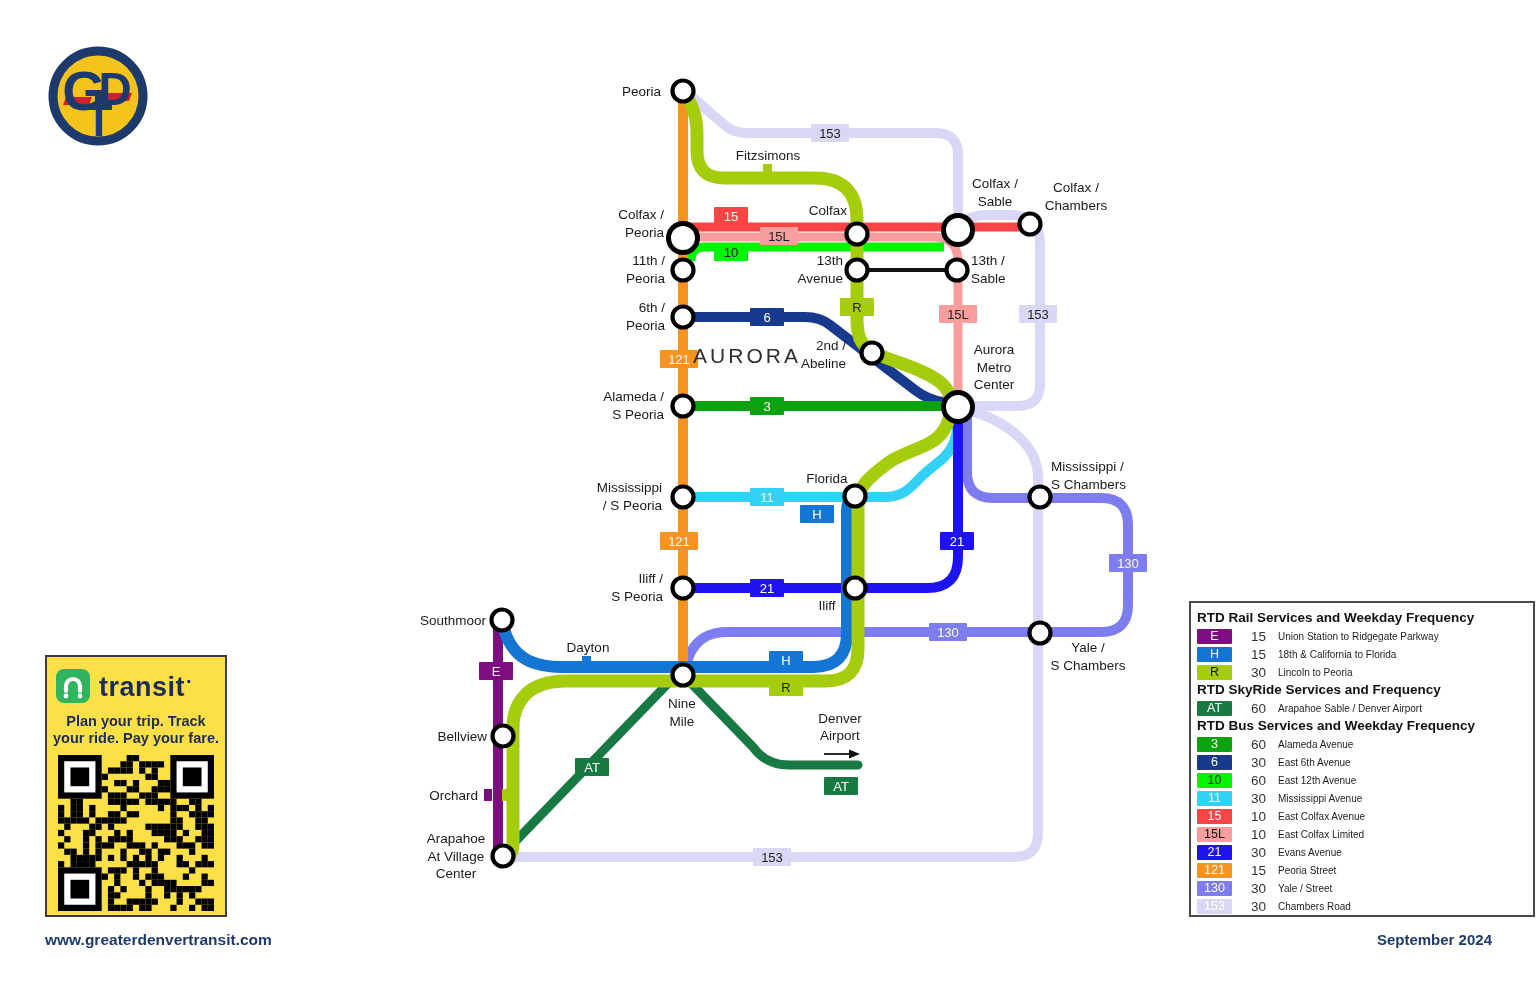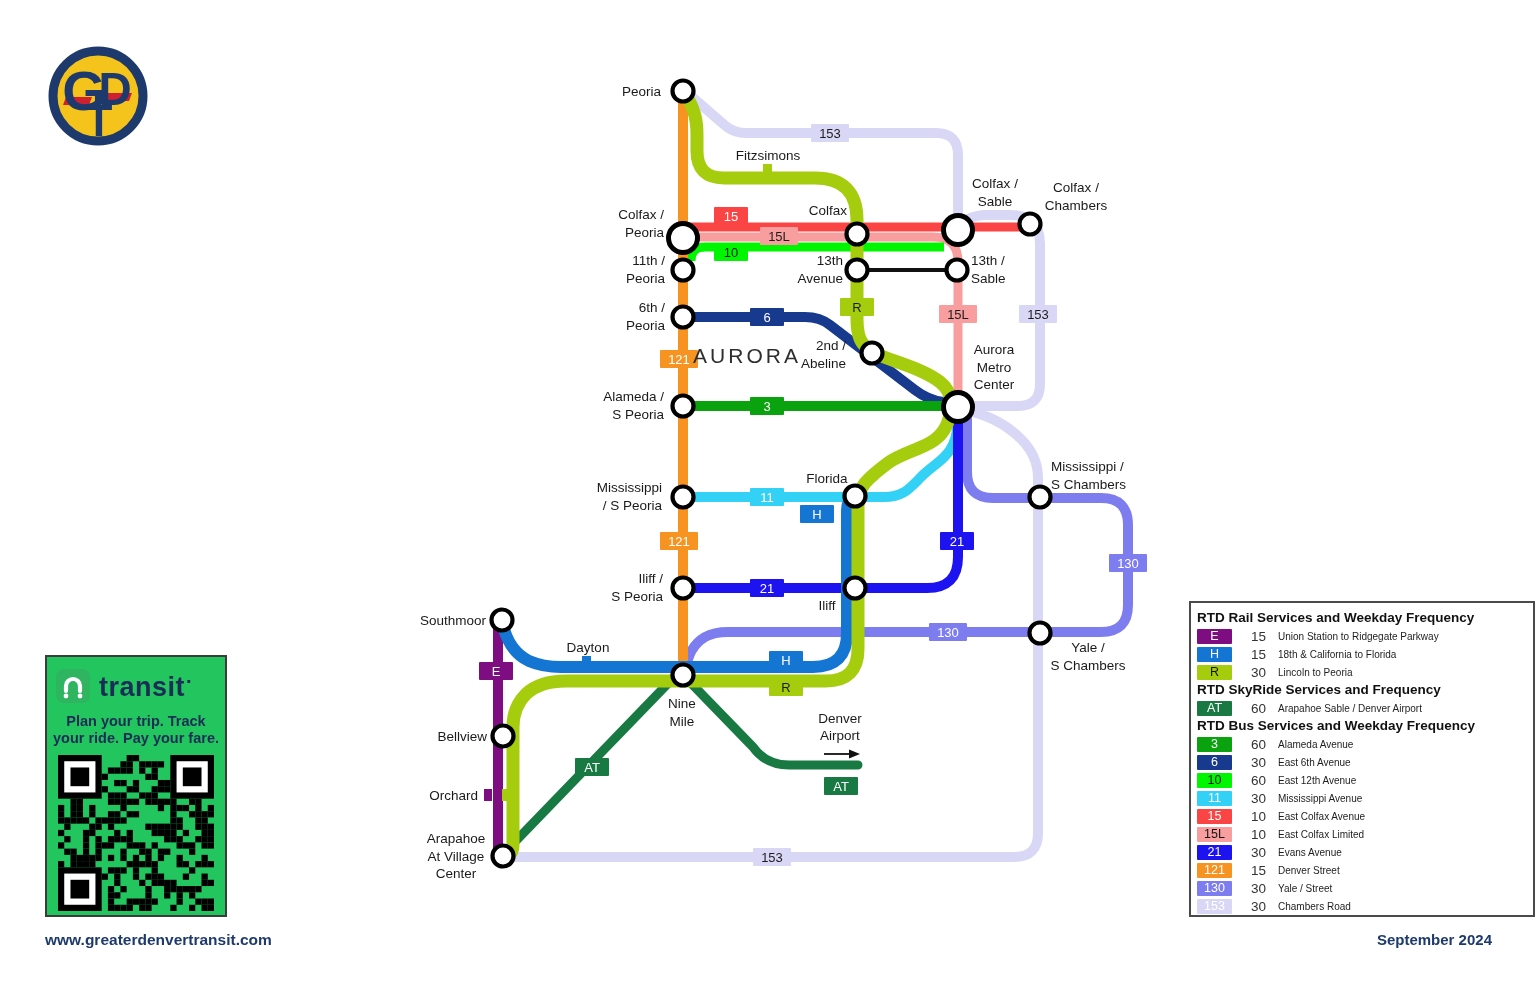--- a/index.html
+++ b/index.html
@@ -9,21 +9,21 @@
   
   .brand-name{position:absolute;left:153px;top:48px;color:#1e3a6d;font-size:26px;
               font-weight:bold;line-height:27px;letter-spacing:.5px;}
   .page-title{position:absolute;left:62px;top:152px;color:#173263;font-size:50px;
               font-weight:bold;letter-spacing:1px;}
   .page-subtitle{position:absolute;left:45px;top:218px;color:#d11a3e;font-size:28px;
                  font-weight:bold;}
   .gdt-logo{position:absolute;left:46px;top:44px;}
   
   .transit-box{position:absolute;left:45px;top:655px;width:178px;height:258px;
-               border:2px solid #3c3c3c;background:#22c55e;}
+               border:2px solid #3c3c3c;background:#fde047;}
   .transit-logo-row{position:absolute;left:9px;top:12px;display:flex;align-items:center;}
   .transit-wordmark{font-size:27px;font-weight:bold;color:#1b2d56;margin-left:9px;letter-spacing:.5px;}
   .transit-wordmark .tm-dot{font-size:20px;vertical-align:8px;margin-left:1px;}
   .transit-tagline{position:absolute;left:0;top:56px;width:100%;text-align:center;
                    color:#1b2d56;font-weight:bold;font-size:14.5px;line-height:17px;}
   .qr{position:absolute;left:11px;top:98px;}
   
   .legend{position:absolute;left:1178px;top:601px;width:346px;height:316px;
           border:2px solid #4a4a4a;background:#fff;box-sizing:border-box;
           padding:6px 0 0 6px;margin-left:11px;}
@@ -504,21 +504,21 @@
         <span class="legend-name">East Colfax Limited</span>
       </div>
       <div class="legend-row">
         <span class="legend-badge" style="background: rgb(29, 18, 240); color: rgb(255, 255, 255);">21</span>
         <span class="legend-freq">30</span>
         <span class="legend-name">Evans Avenue</span>
       </div>
       <div class="legend-row">
         <span class="legend-badge" style="background: rgb(247, 148, 33); color: rgb(255, 255, 255);">121</span>
         <span class="legend-freq">15</span>
-        <span class="legend-name">Denver Street</span>
+        <span class="legend-name">Peoria Street</span>
       </div>
       <div class="legend-row">
         <span class="legend-badge" style="background: rgb(125, 125, 240); color: rgb(255, 255, 255);">130</span>
         <span class="legend-freq">30</span>
         <span class="legend-name">Yale / Street</span>
       </div>
       <div class="legend-row">
         <span class="legend-badge" style="background: rgb(216, 216, 246); color: rgb(255, 255, 255);">153</span>
         <span class="legend-freq">30</span>
         <span class="legend-name">Chambers Road</span>

